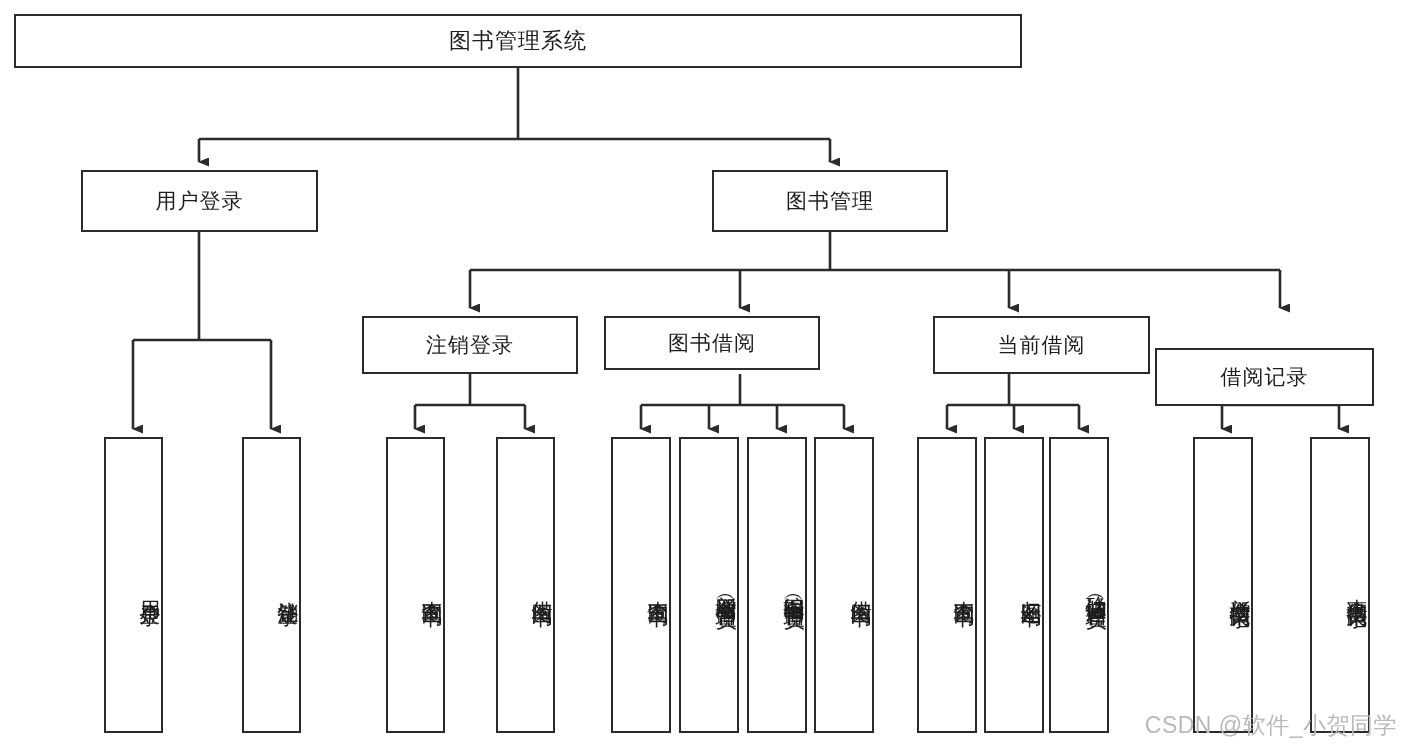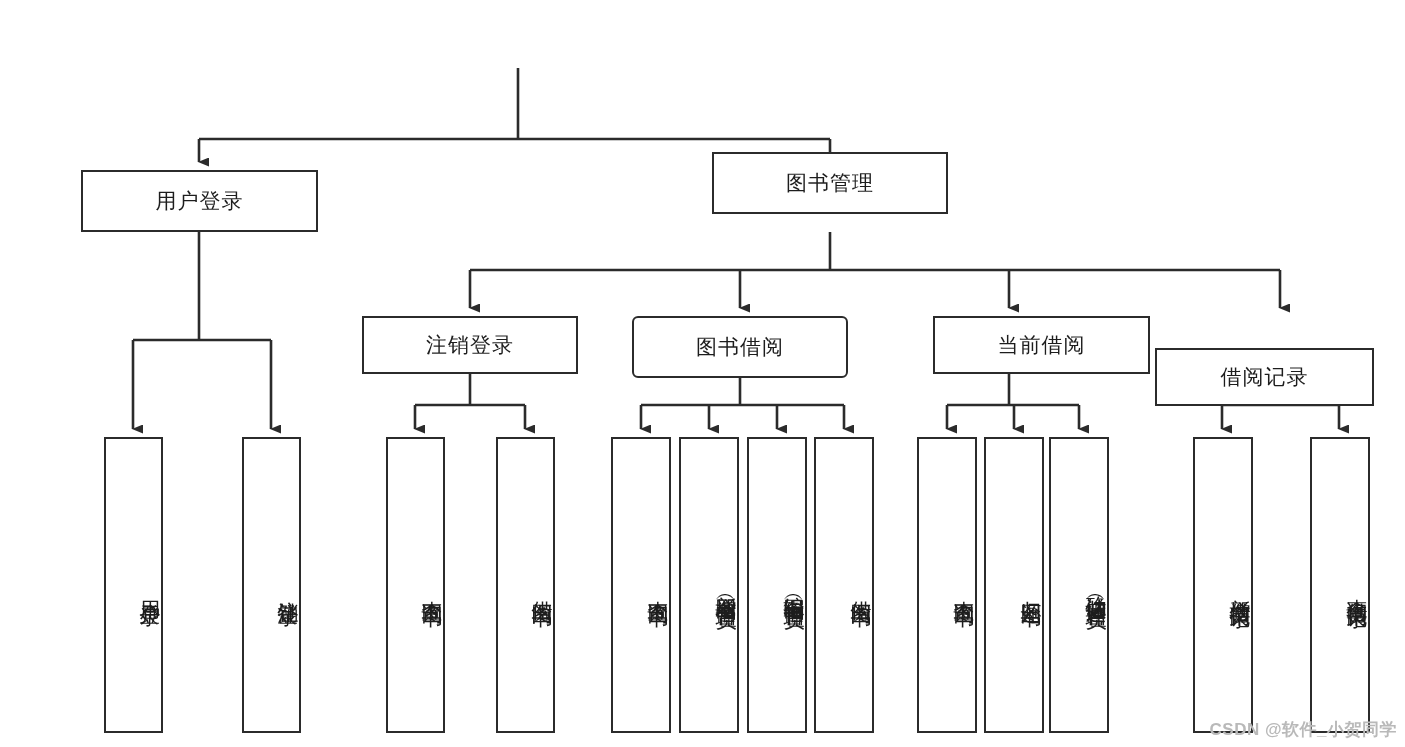--- a/index.html
+++ b/index.html
@@ -59,26 +59,25 @@
     writing-mode: vertical-rl;
     text-orientation: upright;
   }
   #root-node {
     font-size: 22px;
   }
   .watermark {
     position: absolute;
     right: 8px;
     bottom: 6px;
-    font-size: 17px;
+    font-size: 23px;
     color: #b9b9b9;
     white-space: nowrap;
     z-index: 5;
     letter-spacing: 0.5px;
-    font-weight: bold;
   }
 </style>
 </head>
 <body>
 
 <div id="diagram-canvas">
 
   <svg id="edge-layer" viewBox="0 0 1405 747" xmlns="http://www.w3.org/2000/svg">
     <defs>
       <marker id="arrowhead" markerWidth="9" markerHeight="11" refX="4.5" refY="10" orient="auto" markerUnits="userSpaceOnUse">
@@ -125,34 +124,37 @@
       <path d="M1014,405 L1014,429" marker-end="url(#arrowhead)"></path>
       <path d="M1079,405 L1079,429" marker-end="url(#arrowhead)"></path>
 
       <path d="M1280,374 L1280,405"></path>
       <path d="M1222,405 L1339,405"></path>
       <path d="M1222,405 L1222,429" marker-end="url(#arrowhead)"></path>
       <path d="M1339,405 L1339,429" marker-end="url(#arrowhead)"></path>
     </g>
   </svg>
 
+  <div class="node horizontal" id="root-node" style="left:14px; top:14px; width:1008px; height:54px;">
+    <span class="label">图书管理系统</span>
+  </div>
 
   <div class="node horizontal" style="left:81px; top:170px; width:237px; height:62px;">
     <span class="label">用户登录</span>
   </div>
 
-  <div class="node horizontal" style="left:712px; top:152px; width:236px; height:62px;">
+  <div class="node horizontal" style="left:712px; top:170px; width:236px; height:62px;">
     <span class="label">图书管理</span>
   </div>
 
   <div class="node horizontal" style="left:362px; top:316px; width:216px; height:58px;">
     <span class="label">注销登录</span>
   </div>
 
-  <div class="node horizontal" style="left:632px; top:316px; width:216px; height:62px;border-radius:6px;">
+  <div class="node horizontal" style="left:604px; top:316px; width:216px; height:54px;">
     <span class="label">图书借阅</span>
   </div>
 
   <div class="node horizontal" style="left:901px; top:316px; width:217px; height:58px;margin-left:32px;">
     <span class="label">当前借阅</span>
   </div>
 
   <div class="node horizontal" style="left:1155px; top:316px; width:219px; height:58px;margin-top:32px;">
     <span class="label">借阅记录</span>
   </div>

